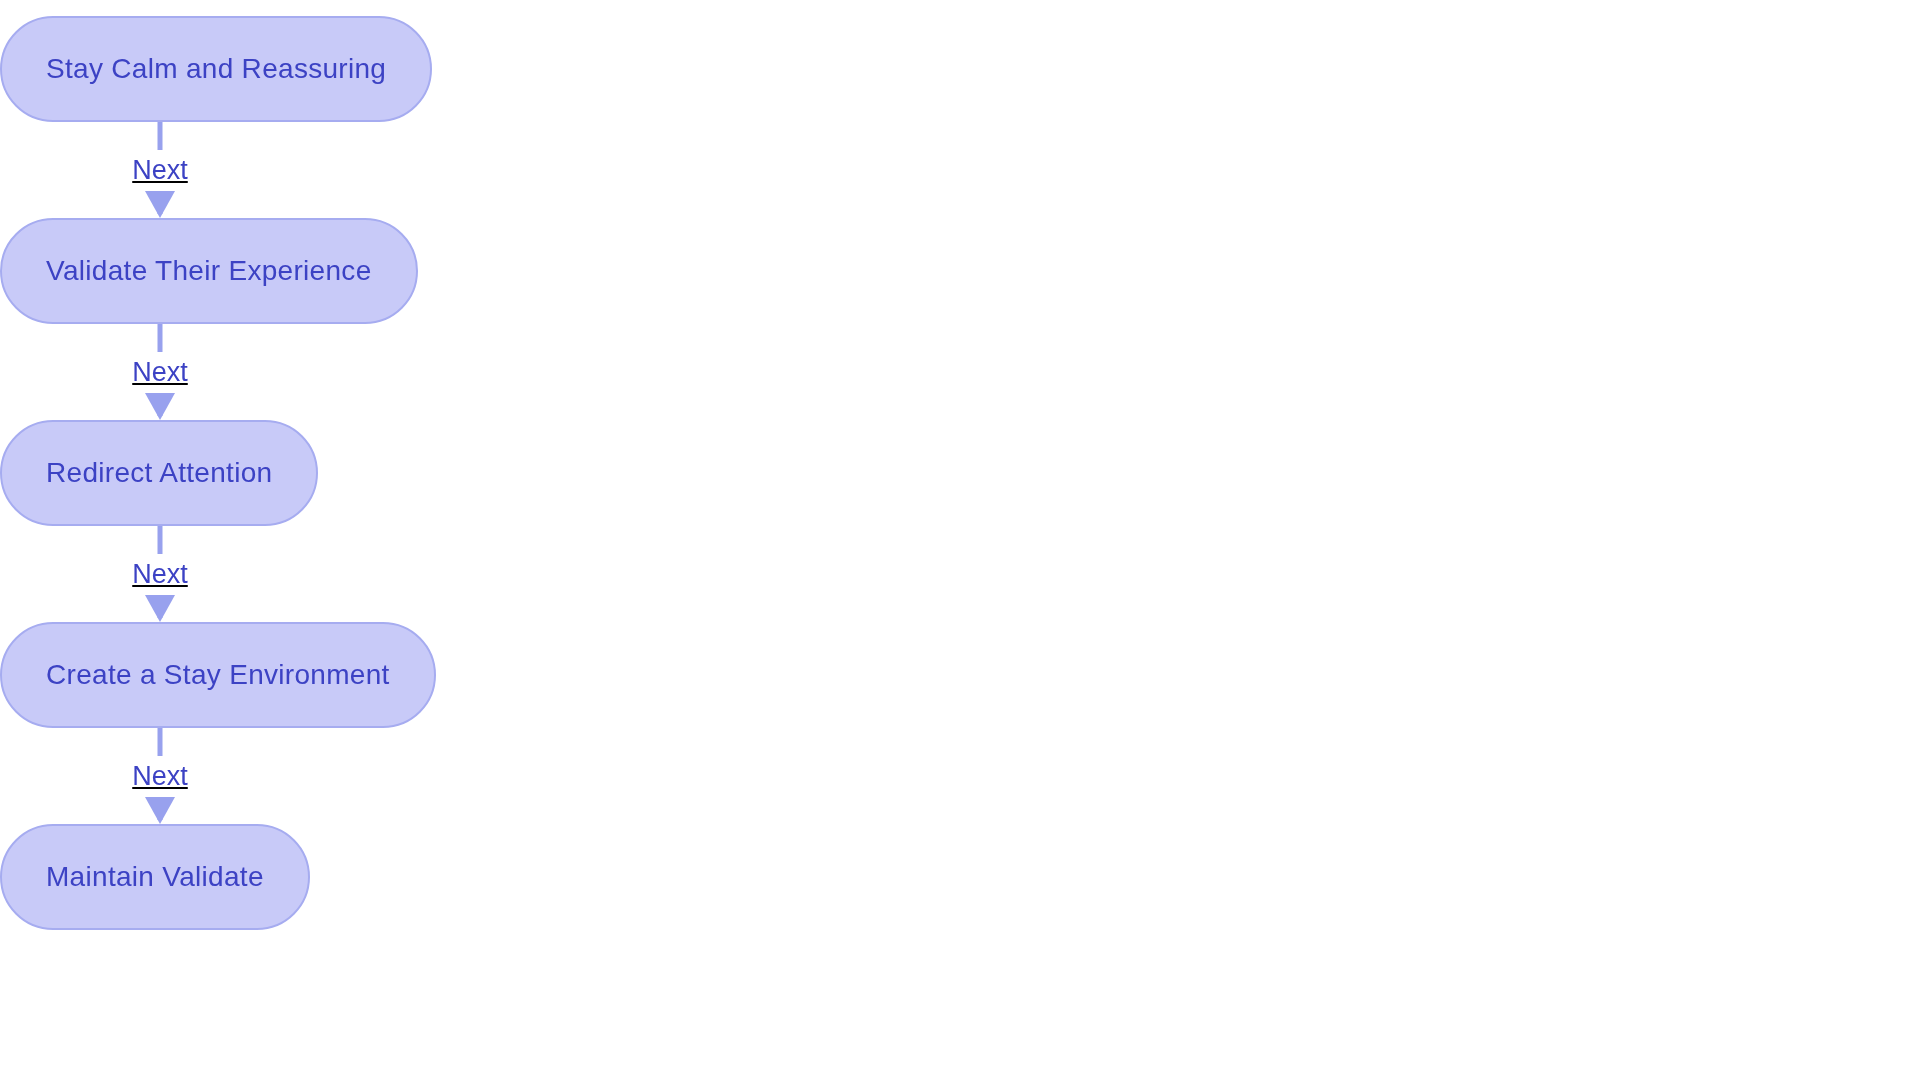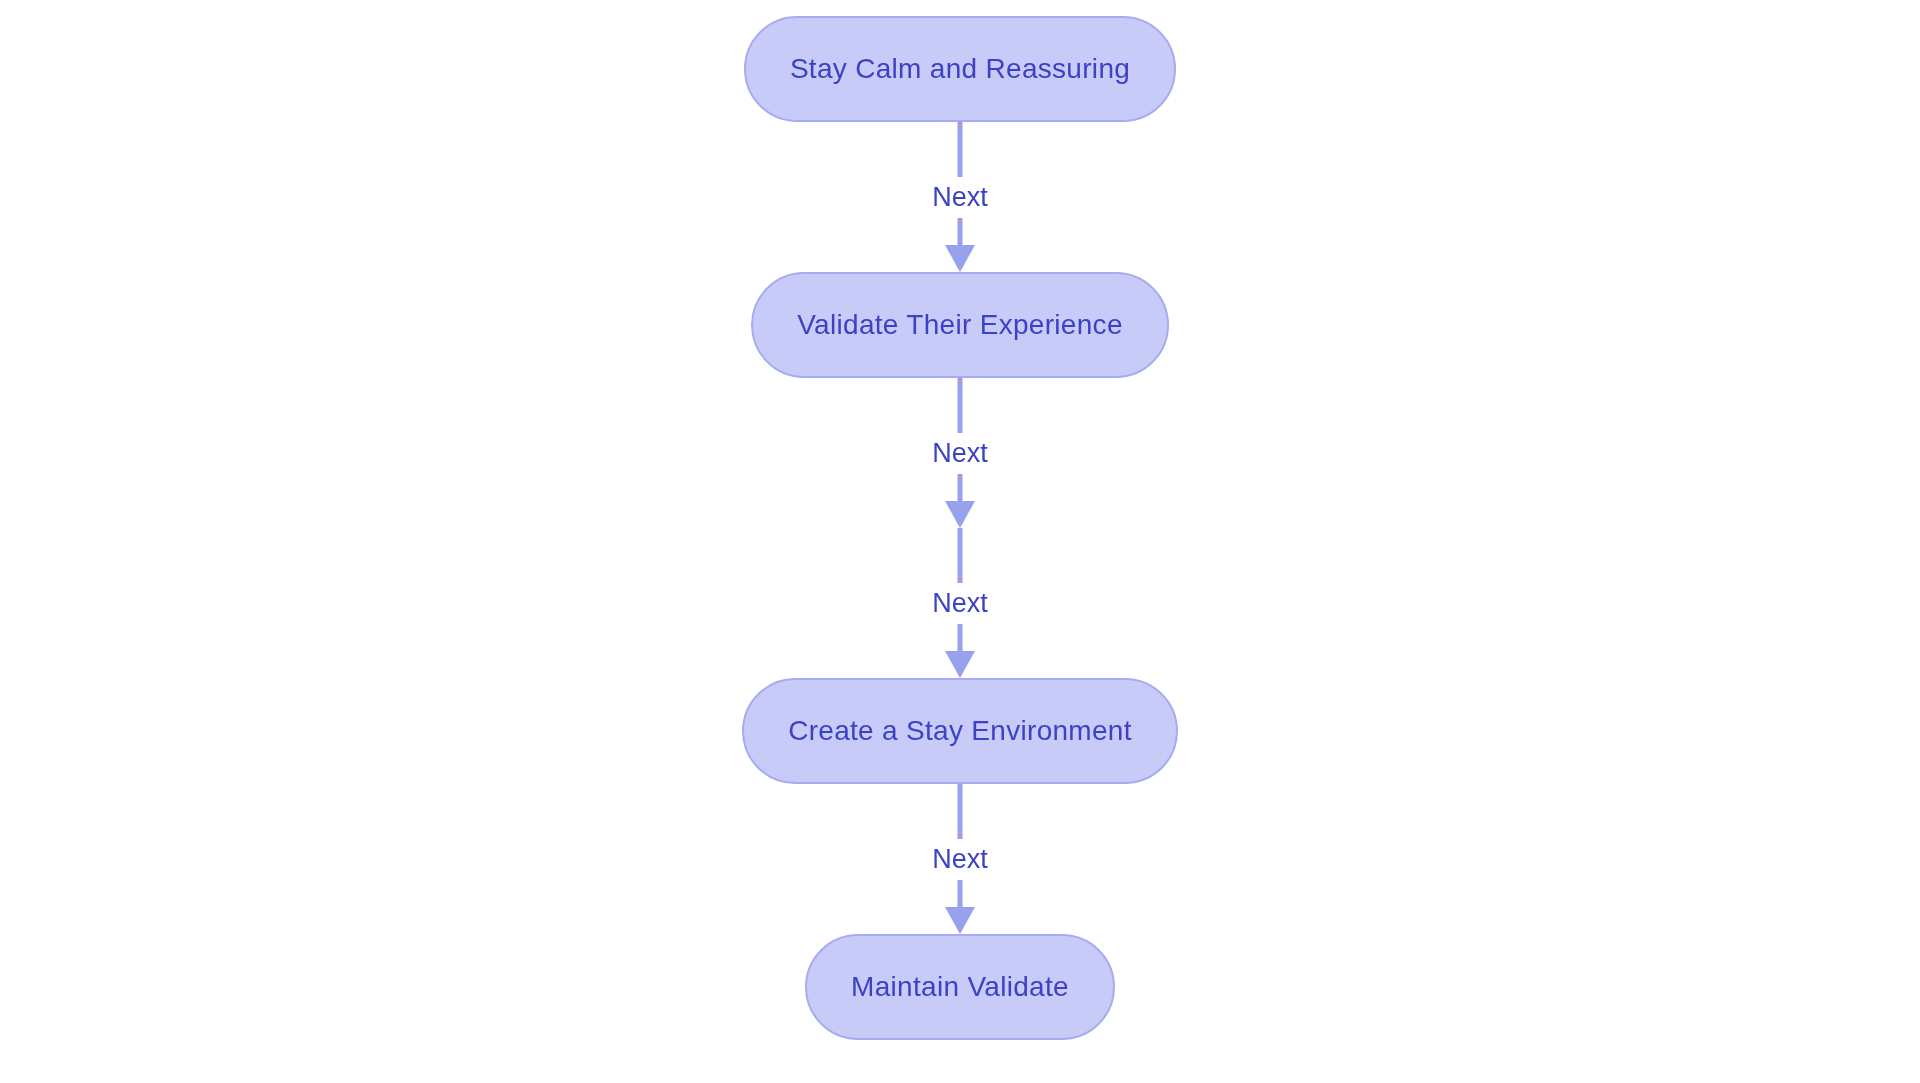--- a/index.html
+++ b/index.html
@@ -13,21 +13,21 @@
     overflow: hidden;
     font-family: "Liberation Sans", sans-serif;
   }
   .canvas {
     width: 1920px;
     height: 1083px;
     box-sizing: border-box;
     padding-top: 16px;
     display: flex;
     flex-direction: column;
-    align-items: center;
+    align-items: flex-start;
     background: var(--background, #ffffff);
   }
   .node {
     box-sizing: border-box;
     height: 106px;
     padding: 0 44px;
     border-radius: 53px;
     background: var(--node-fill, #c8caf8);
     border: 2.5px solid var(--node-border, #a6acf0);
     display: flex;
@@ -37,25 +37,26 @@
   }
   .node-label {
     font-size: 28px;
     letter-spacing: 0.3px;
     color: var(--node-text, #3c42c4);
     white-space: nowrap;
   }
   .connector {
     position: relative;
     width: 320px;
-    height: 150px;
+    height: 96px;
     flex: 0 0 auto;
     display: flex;
     align-items: center;
     justify-content: center;
+    text-decoration: underline;
   }
   .edge-line {
     position: absolute;
     top: 0;
     bottom: 4px;
     left: 50%;
     transform: translateX(-50%);
     width: 5px;
     background: var(--edge, #98a1ee);
   }
@@ -98,20 +99,23 @@
   <div class="node" style="min-width:386px">
     <span class="node-label">Validate Their Experience</span>
   </div>
 
   <div class="connector">
     <span class="edge-line"></span>
     <span class="edge-label">Next</span>
     <span class="arrowhead"></span>
   </div>
 
+  <div class="node" style="min-width:302px">
+    <span class="node-label">Redirect Attention</span>
+  </div>
 
   <div class="connector">
     <span class="edge-line"></span>
     <span class="edge-label">Next</span>
     <span class="arrowhead"></span>
   </div>
 
   <div class="node" style="min-width:413px">
     <span class="node-label">Create a Stay Environment</span>
   </div>

